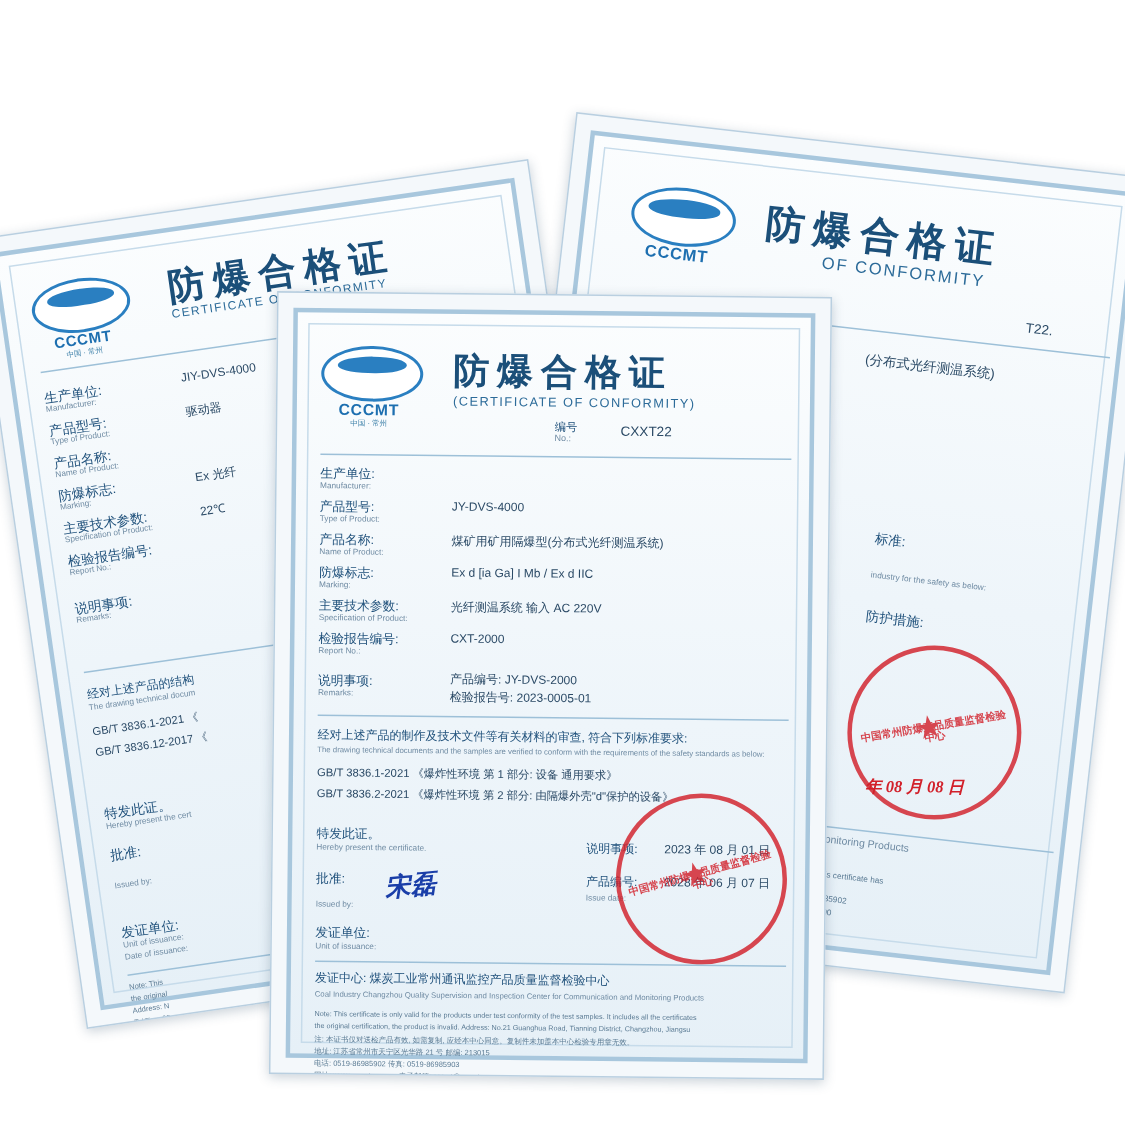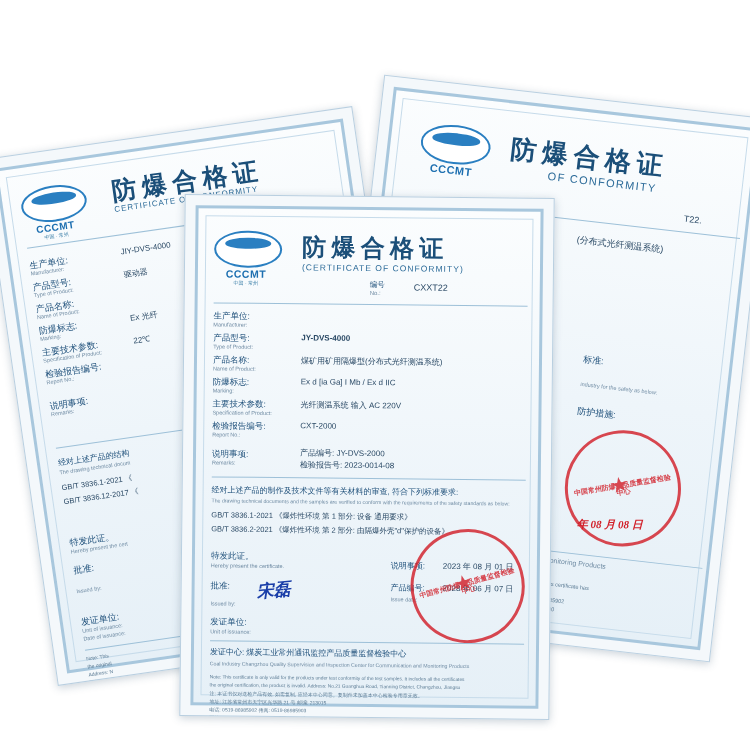--- a/index.html
+++ b/index.html
@@ -234,42 +234,42 @@
         <div class="val" style="left:216px;top:72px;font-size:9px;">CXXT22</div>
 
         <div class="rule" style="left:16px;top:94px;width:314px;"></div>
 
         <div>
           <div class="lbl" style="left:16px;top:102px;font-size:8.5px;">生产单位:</div>
           <div class="lbl faint" style="left:16px;top:113px;font-size:5.5px;">Manufacturer:</div>
 
           <div class="lbl" style="left:16px;top:124px;font-size:8.5px;">产品型号:</div>
           <div class="lbl faint" style="left:16px;top:135px;font-size:5.5px;">Type of Product:</div>
-          <div class="val" style="left:104px;top:124px;font-size:8px;font-weight:bold;">JY-DVS-4000</div>
+          <div class="val" style="left:104px;top:124px;font-size:8px;">JY-DVS-4000</div>
 
           <div class="lbl" style="left:16px;top:146px;font-size:8.5px;">产品名称:</div>
           <div class="lbl faint" style="left:16px;top:157px;font-size:5.5px;">Name of Product:</div>
           <div class="val" style="left:104px;top:146px;font-size:8px;">煤矿用矿用隔爆型(分布式光纤测温系统)</div>
 
           <div class="lbl" style="left:16px;top:168px;font-size:8.5px;">防爆标志:</div>
           <div class="lbl faint" style="left:16px;top:179px;font-size:5.5px;">Marking:</div>
           <div class="val" style="left:104px;top:168px;font-size:8px;">Ex d [ia Ga] I Mb / Ex d IIC</div>
 
           <div class="lbl" style="left:16px;top:190px;font-size:8.5px;">主要技术参数:</div>
           <div class="lbl faint" style="left:16px;top:201px;font-size:5.5px;">Specification of Product:</div>
           <div class="val" style="left:104px;top:190px;font-size:8px;">光纤测温系统 输入 AC 220V</div>
 
           <div class="lbl" style="left:16px;top:212px;font-size:8.5px;">检验报告编号:</div>
           <div class="lbl faint" style="left:16px;top:223px;font-size:5.5px;">Report No.:</div>
           <div class="val" style="left:104px;top:212px;font-size:8px;">CXT-2000</div>
 
           <div class="lbl" style="left:16px;top:240px;font-size:8.5px;">说明事项:</div>
           <div class="lbl faint" style="left:16px;top:251px;font-size:5.5px;">Remarks:</div>
           <div class="val" style="left:104px;top:238px;font-size:8px;">产品编号: JY-DVS-2000</div>
-          <div class="val" style="left:104px;top:250px;font-size:8px;">检验报告号: 2023-0014-08</div>
+          <div class="val" style="left:104px;top:250px;font-size:8px;">检验报告号: 2023-0005-01</div>
         </div>
 
         <div class="rule" style="left:16px;top:268px;width:314px;"></div>
 
         <div class="lbl" style="left:16px;top:276px;font-size:8px;">经对上述产品的制作及技术文件等有关材料的审查, 符合下列标准要求:</div>
         <div class="lbl faint" style="left:16px;top:289px;font-size:5.2px;">The drawing technical documents and the samples are verified to conform with the requirements of the safety standards as below:</div>
         <div class="val" style="left:16px;top:302px;font-size:7.5px;">GB/T 3836.1-2021 《爆炸性环境 第 1 部分: 设备 通用要求》</div>
         <div class="val" style="left:16px;top:316px;font-size:7.5px;">GB/T 3836.2-2021 《爆炸性环境 第 2 部分: 由隔爆外壳"d"保护的设备》</div>
 
         <div class="lbl" style="left:16px;top:342px;font-size:8.5px;">特发此证。</div>

